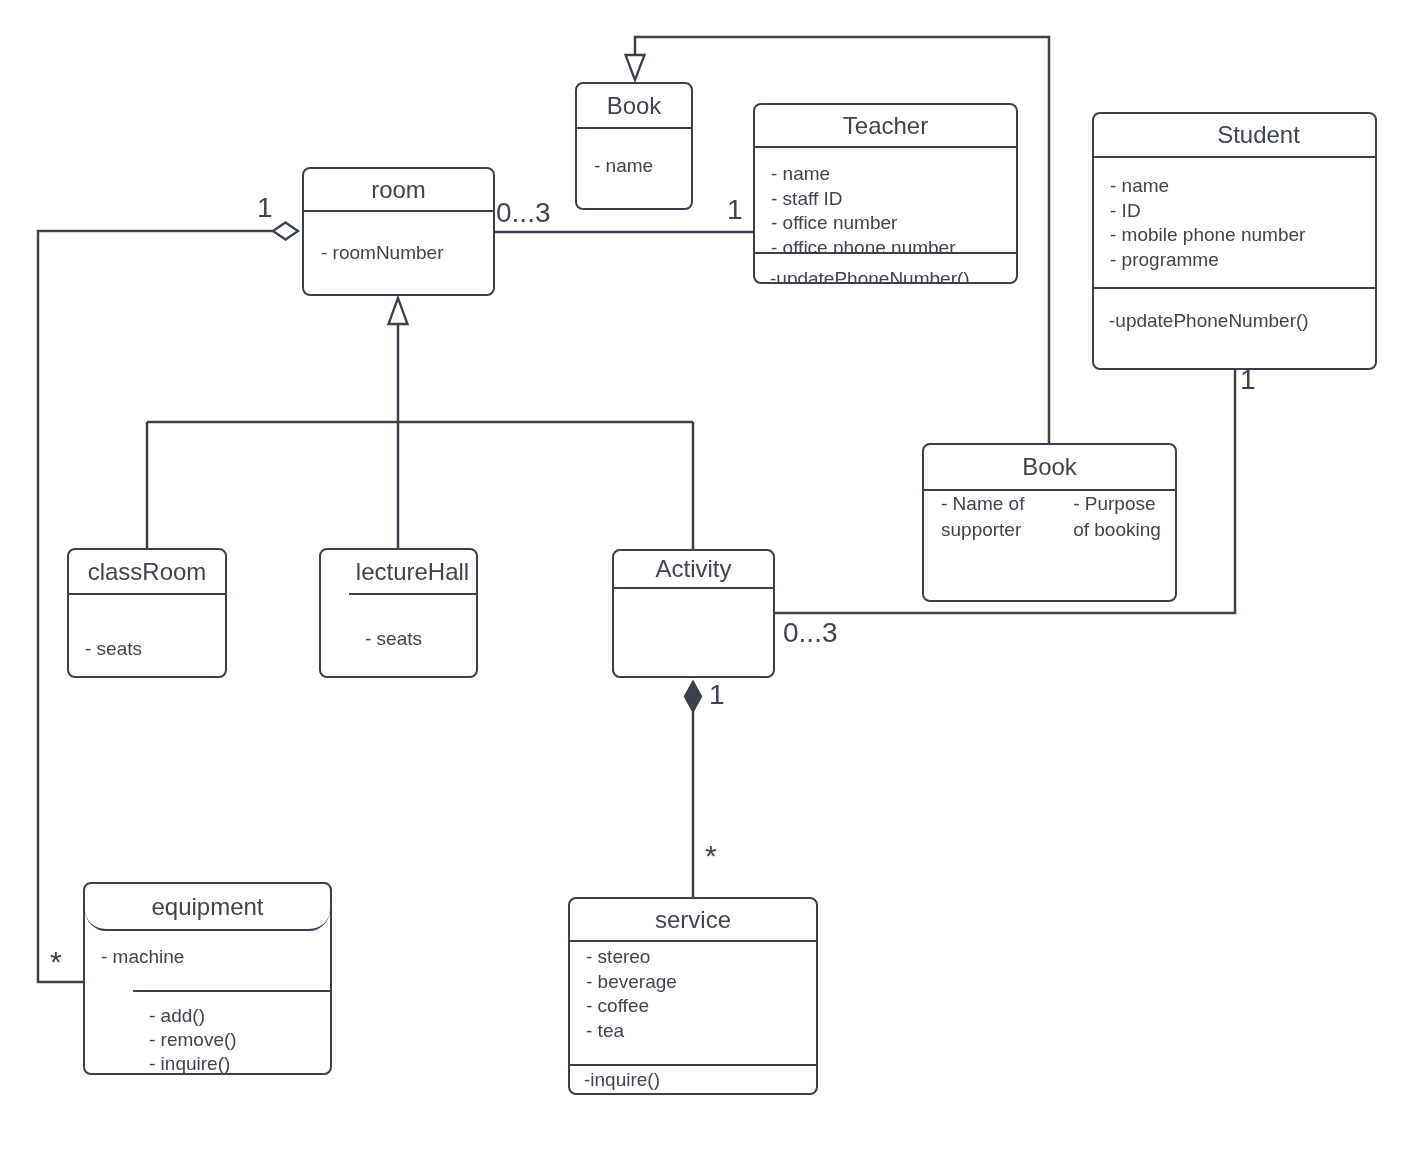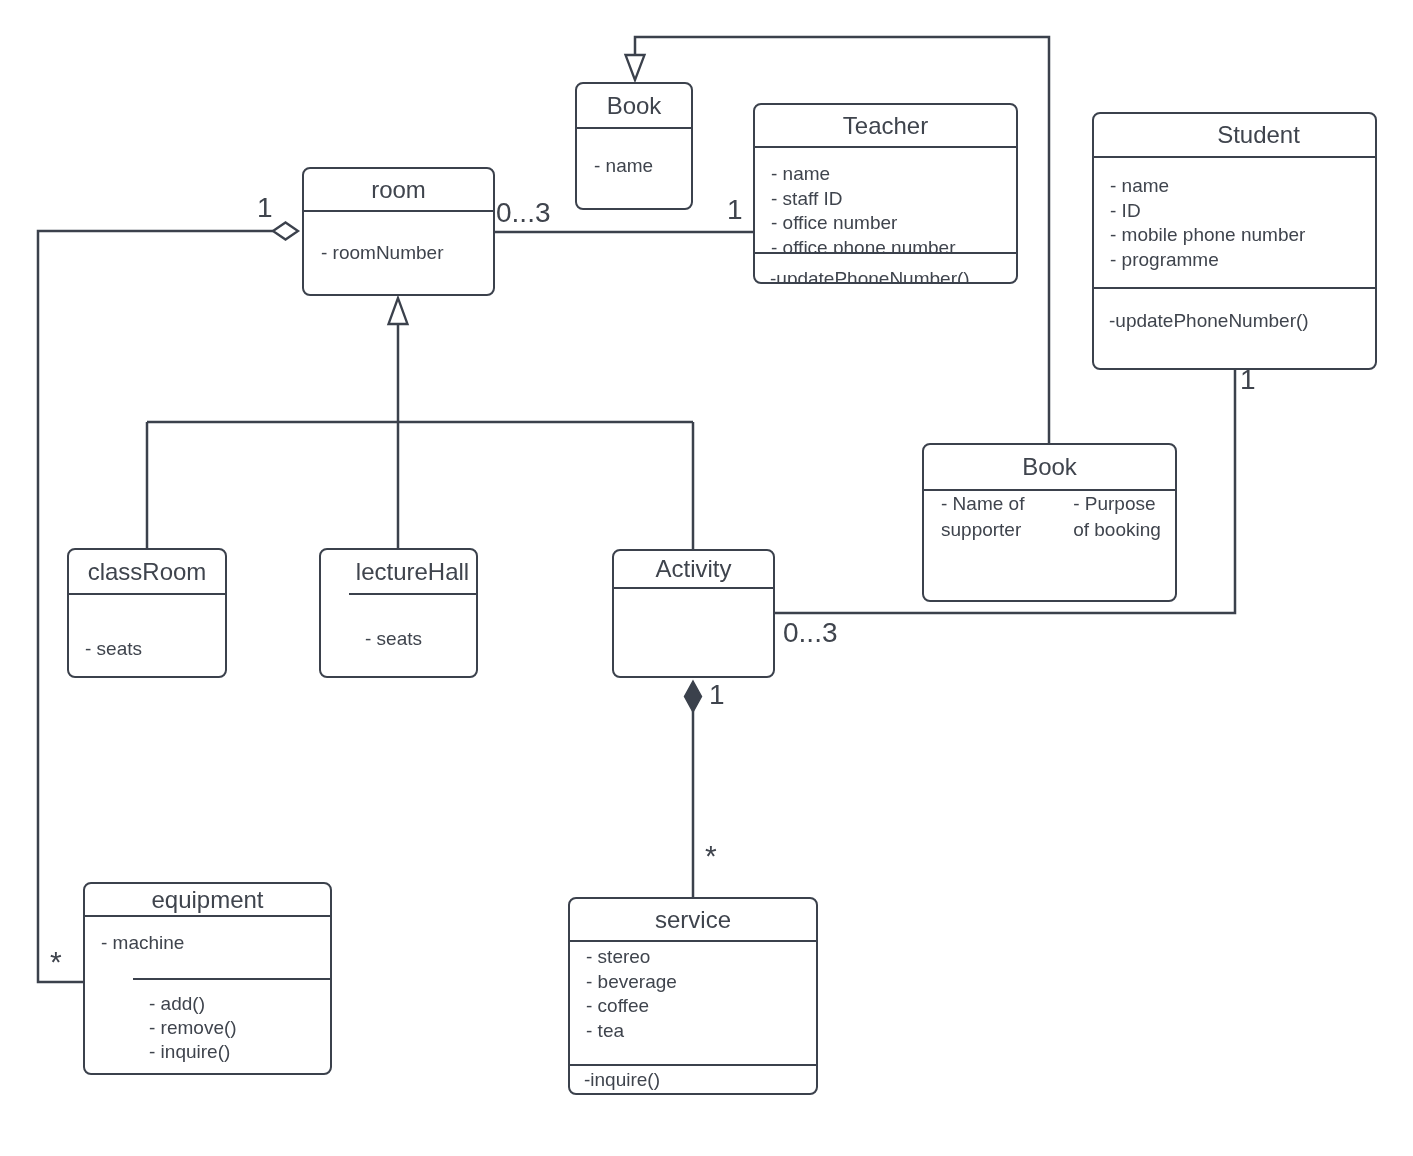--- a/index.html
+++ b/index.html
@@ -149,21 +149,21 @@
       <div>- seats</div>
     </div>
   </div>
 
   <div class="cls" style="left:612px;top:549px;width:163px;height:129px;">
     <div class="cls-title" style="height:38px;">Activity</div>
     <div class="cls-attrs" style="flex:1 1 auto;"></div>
   </div>
 
   <div class="cls" style="left:83px;top:882px;width:249px;height:193px;">
-    <div class="cls-title" style="height:33px;">equipment</div>
+    <div class="cls-title" style="height:47px;border-radius:21px;">equipment</div>
     <div class="cls-attrs" style="height:61px;padding:14px 0 0 16px;">
       <div>- machine</div>
     </div>
     <div class="cls-methods" style="padding:12px 0 0 16px;margin-left:48px;">
       <div>- add()</div>
       <div>- remove()</div>
       <div>- inquire()</div>
     </div>
   </div>
 

